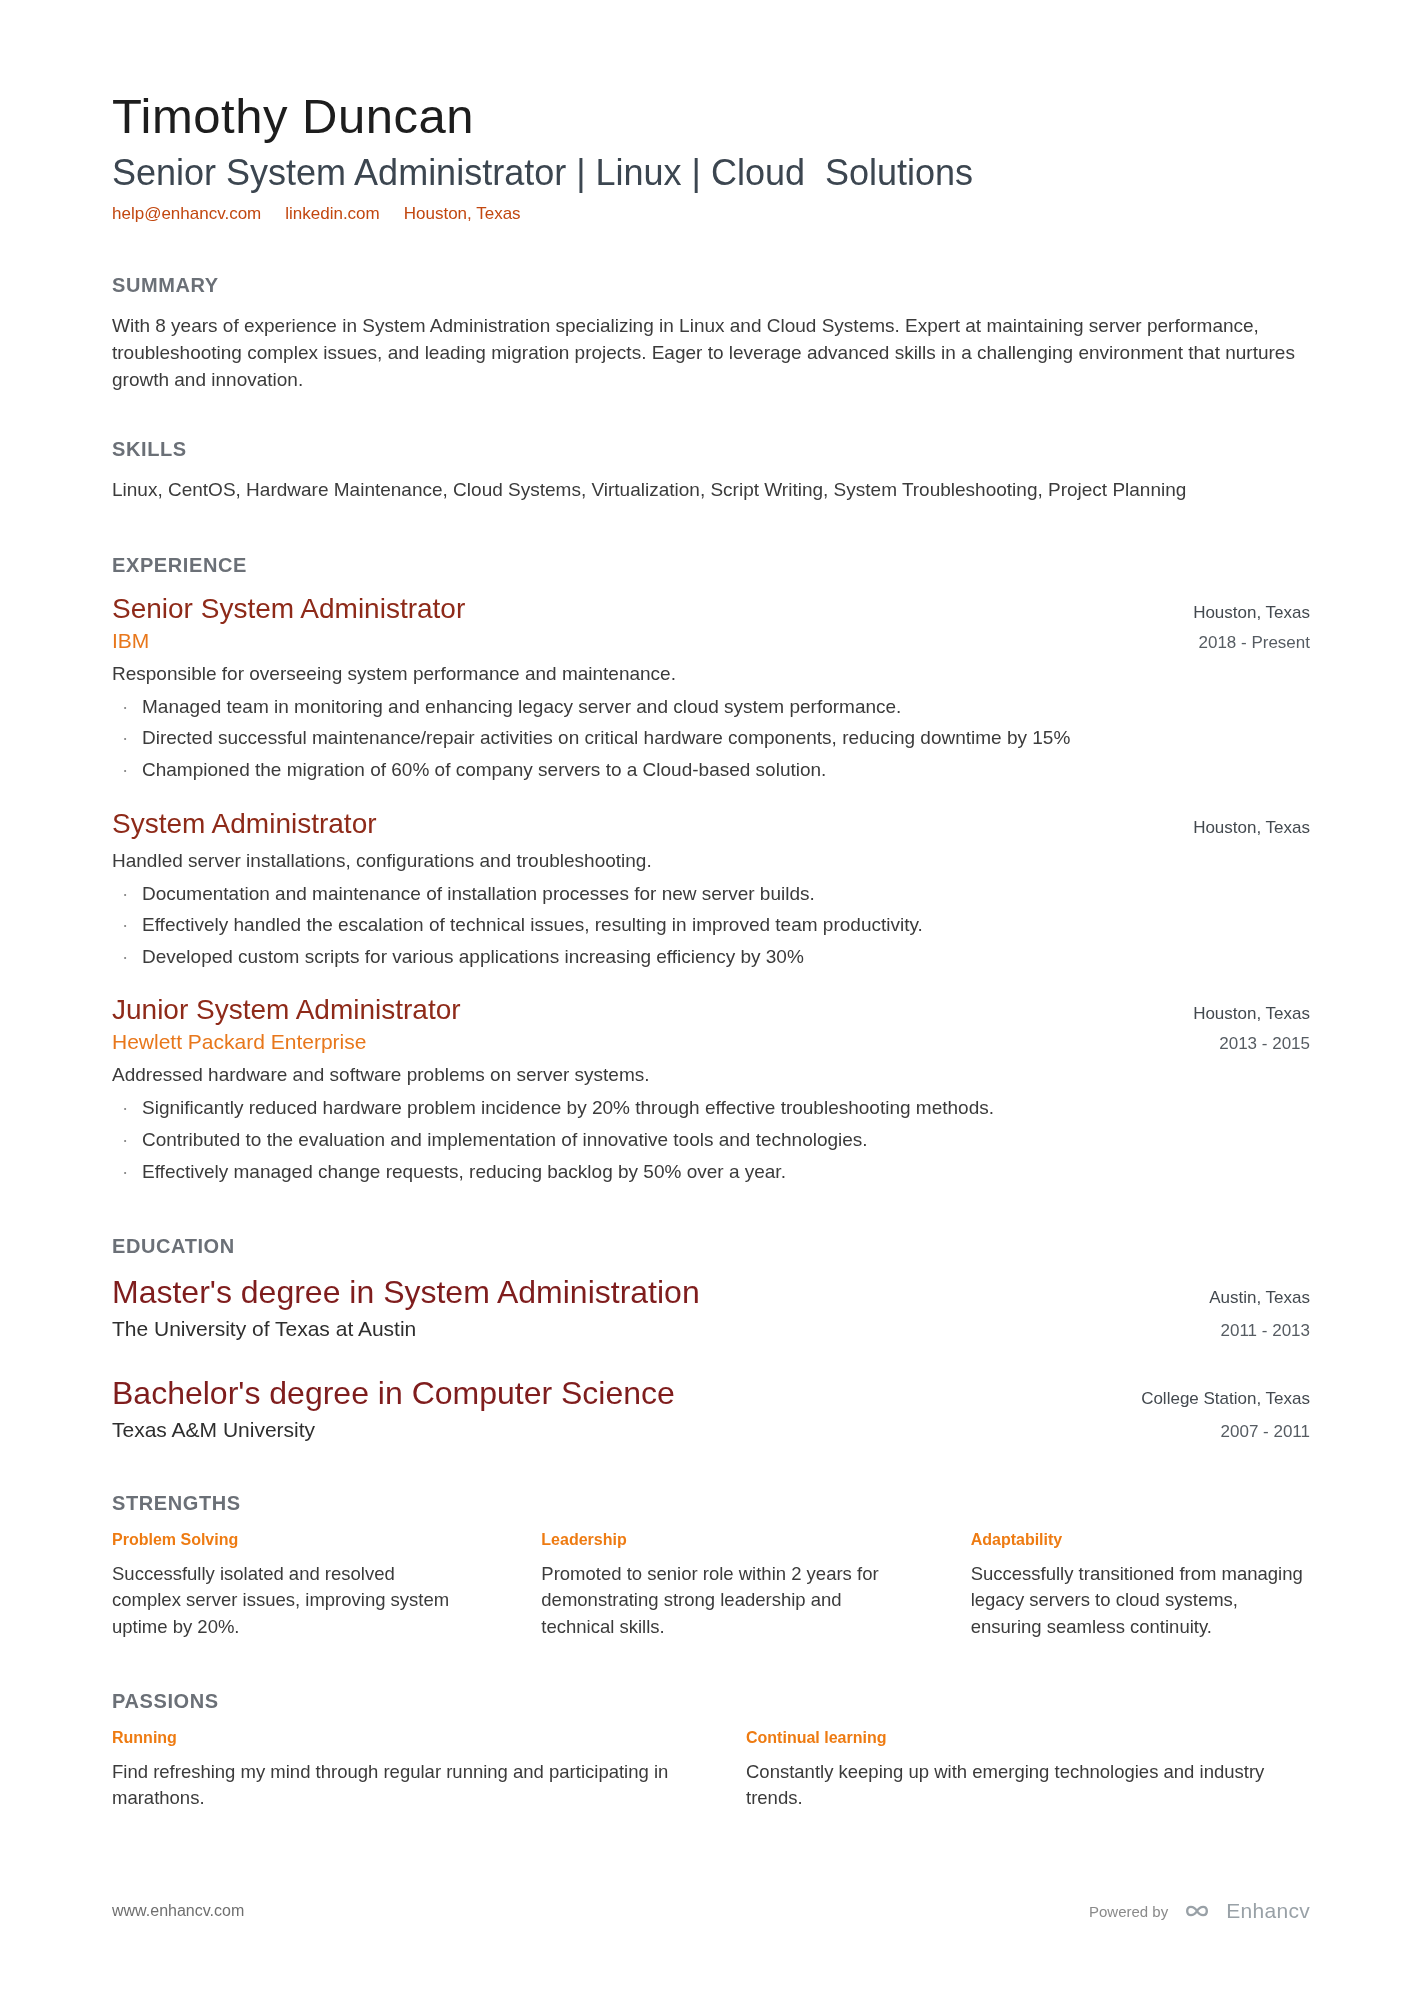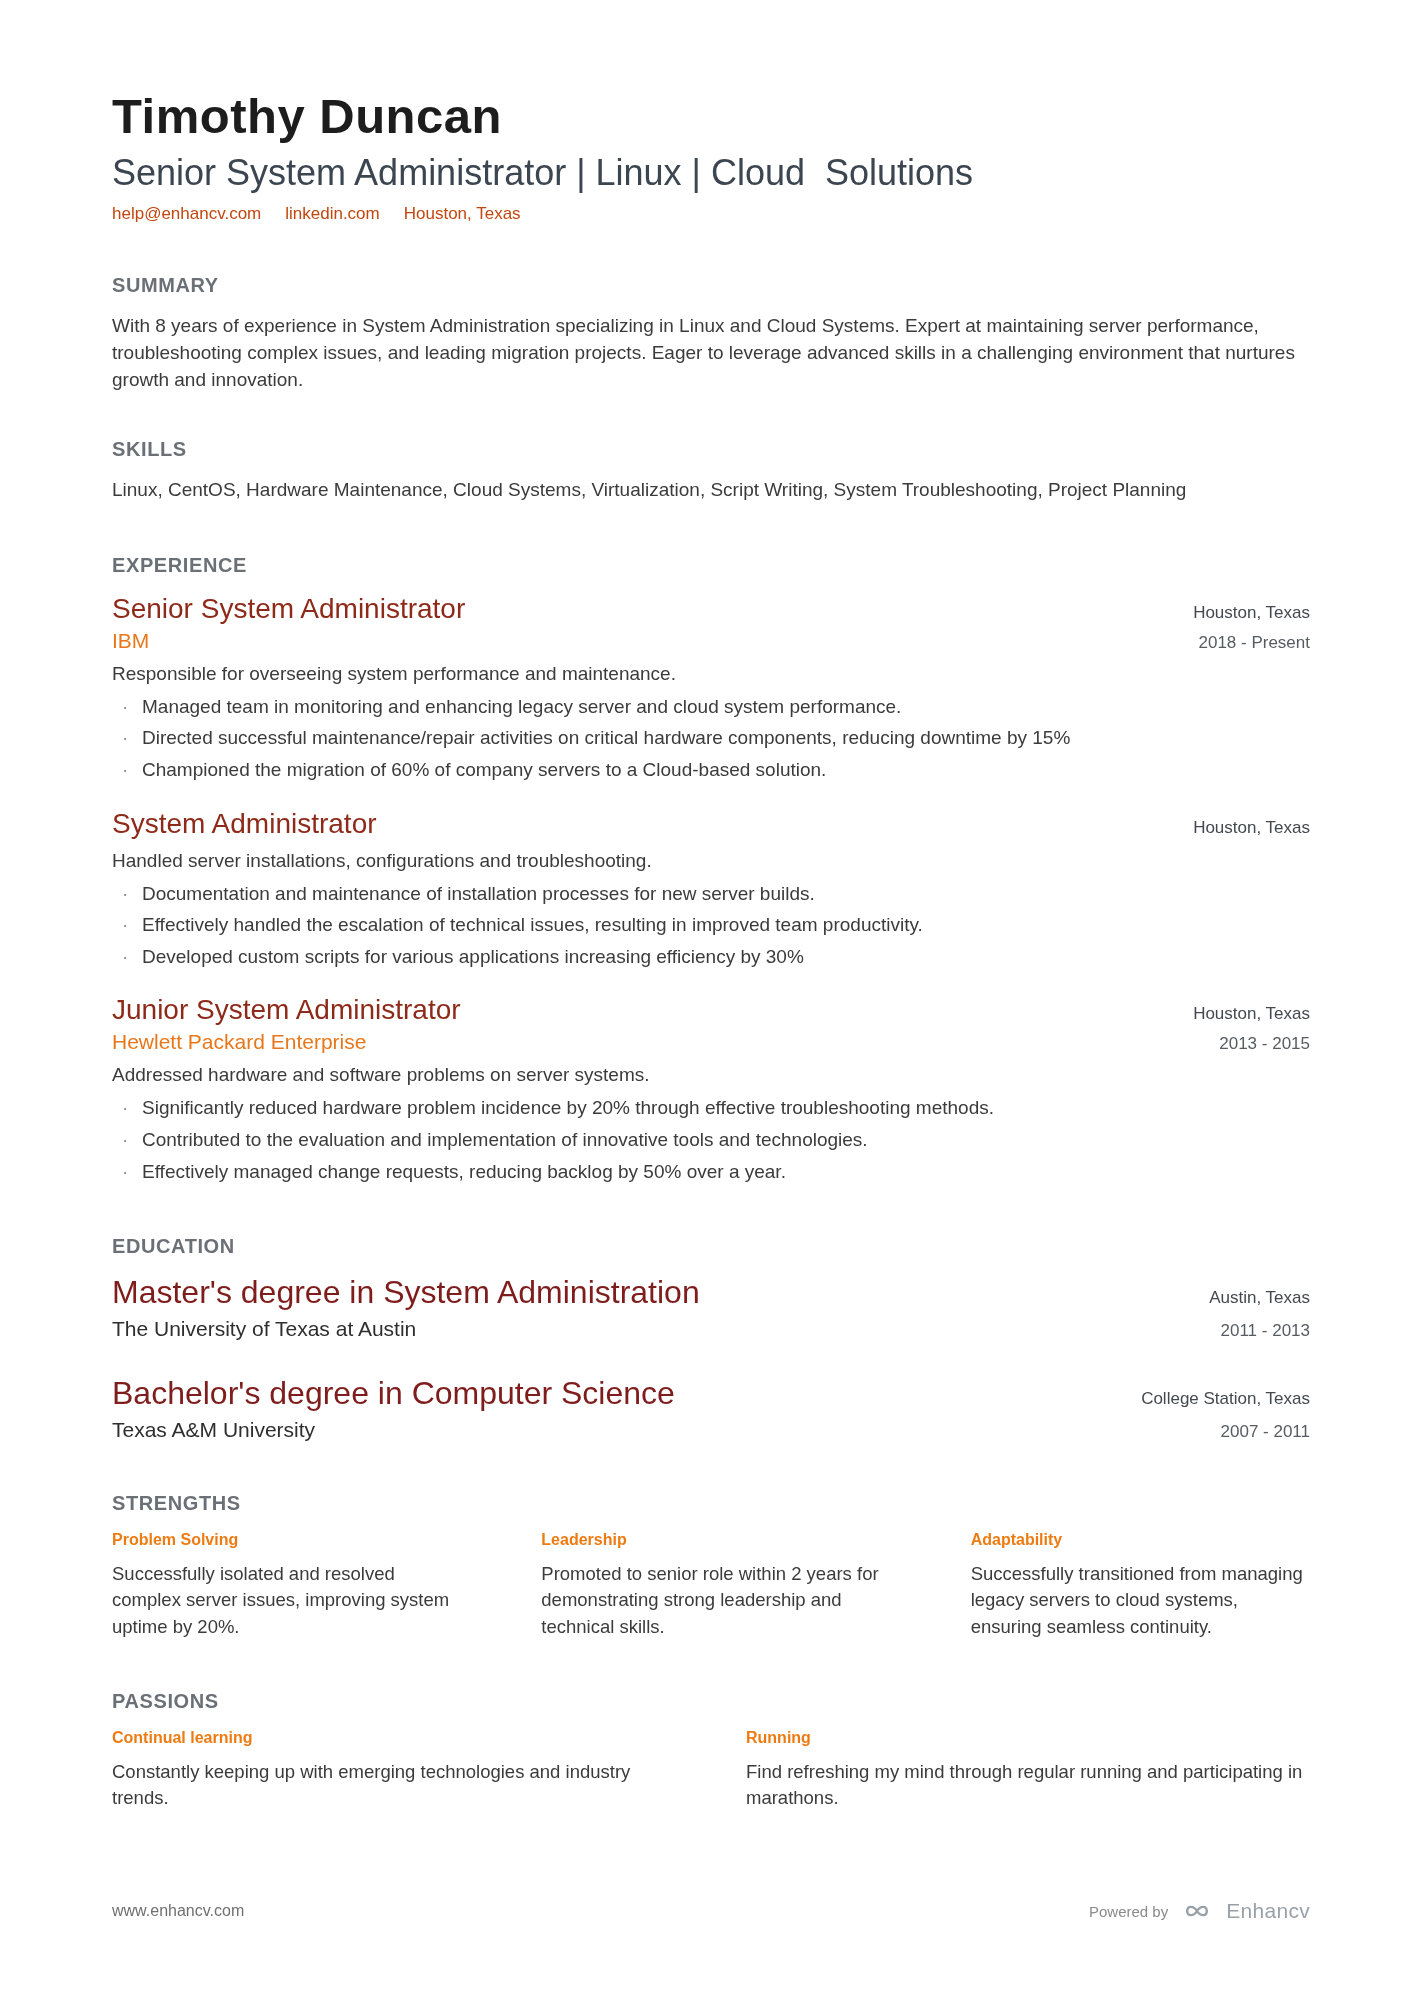--- a/index.html
+++ b/index.html
@@ -12,21 +12,21 @@
     box-sizing: border-box;
     padding: 88px 100px 72px 112px;
     background: #ffffff;
     display: flex;
     flex-direction: column;
   }
 
   
   .name {
     font-size: 49px;
-    font-weight: 700;
+    font-weight: 400;
     color: #1d1d1d;
     letter-spacing: 0.5px;
     margin: 0 0 8px 0;
   }
   .headline {
     font-size: 36px;
     font-weight: 400;
     color: #3c4650;
     white-space: pre-wrap;
     margin: 0 0 10px 0;
@@ -320,26 +320,26 @@
         <h3 class="item-title">Adaptability</h3>
         <p class="item-text">Successfully transitioned from managing legacy servers to cloud systems, ensuring seamless continuity.</p>
       </div>
     </div>
   </div>
 
   <div class="section">
     <h2 class="section-heading">PASSIONS</h2>
     <div class="grid-2">
       <div>
+        <h3 class="item-title">Running</h3>
+        <p class="item-text">Find refreshing my mind through regular running and participating in marathons.</p>
+      </div>
+      <div>
         <h3 class="item-title">Continual learning</h3>
         <p class="item-text">Constantly keeping up with emerging technologies and industry trends.</p>
-      </div>
-      <div>
-        <h3 class="item-title">Running</h3>
-        <p class="item-text">Find refreshing my mind through regular running and participating in marathons.</p>
       </div>
     </div>
   </div>
 
   <div class="footer">
     <span class="footer-site">www.enhancv.com</span>
     <span class="powered">
       <span class="powered-label">Powered by</span>
       <span class="brand-mark">
         <svg width="34" height="24" viewBox="0 0 30 22" fill="none" xmlns="http://www.w3.org/2000/svg">

